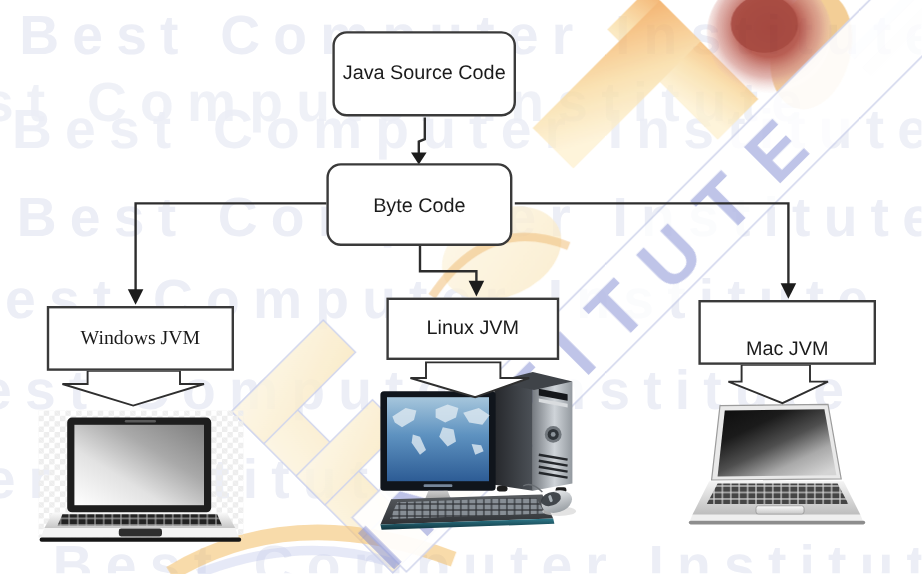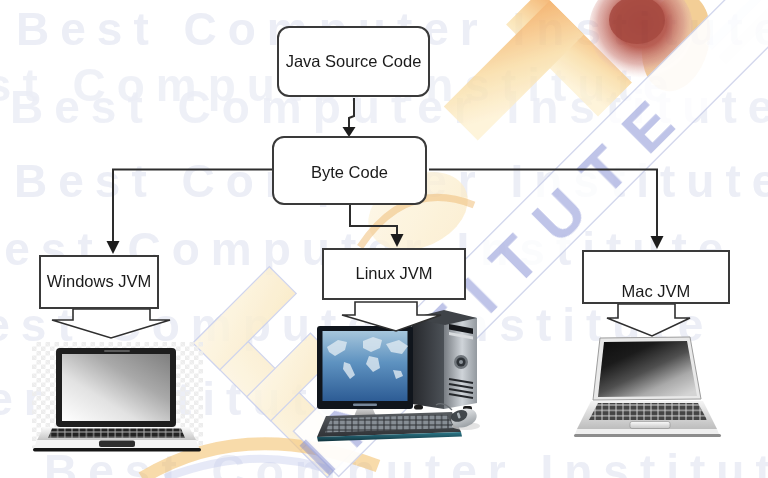--- a/index.html
+++ b/index.html
@@ -43,21 +43,21 @@
   .node{
     position:absolute;z-index:4;background:#ffffff;border:2px solid #3a3a3a;
     box-sizing:border-box;display:flex;justify-content:center;
     font-size:16.5px;color:#1b1b1b;line-height:1.45;text-align:center;
   }
   .node.rounded{border-radius:12px;}
   .node.center{align-items:center;}
   .node.toptext{align-items:flex-start;padding-top:23px;}
   #node-source{left:277px;top:26px;width:153px;height:71px;}
   #node-bytecode{left:272px;top:136px;width:155px;height:69px;}
-  #node-windows{left:39px;top:255px;width:120px;height:54px;padding-top:13px;}
+  #node-windows{left:39px;top:255px;width:156px;height:54px;padding-top:13px;font-family:Liberation Serif, serif;}
   #node-linux{left:322px;top:248px;width:144px;height:52px;padding-top:12px;}
   #node-mac{left:582px;top:250px;width:148px;height:54px;padding-top:28px;}
 </style>
 </head>
 <body>
 
 <div class="canvas">
 
   <div class="wm-row r0">Best Computer Institute</div>
   <div class="wm-row r1">Best Computer Institute</div>

